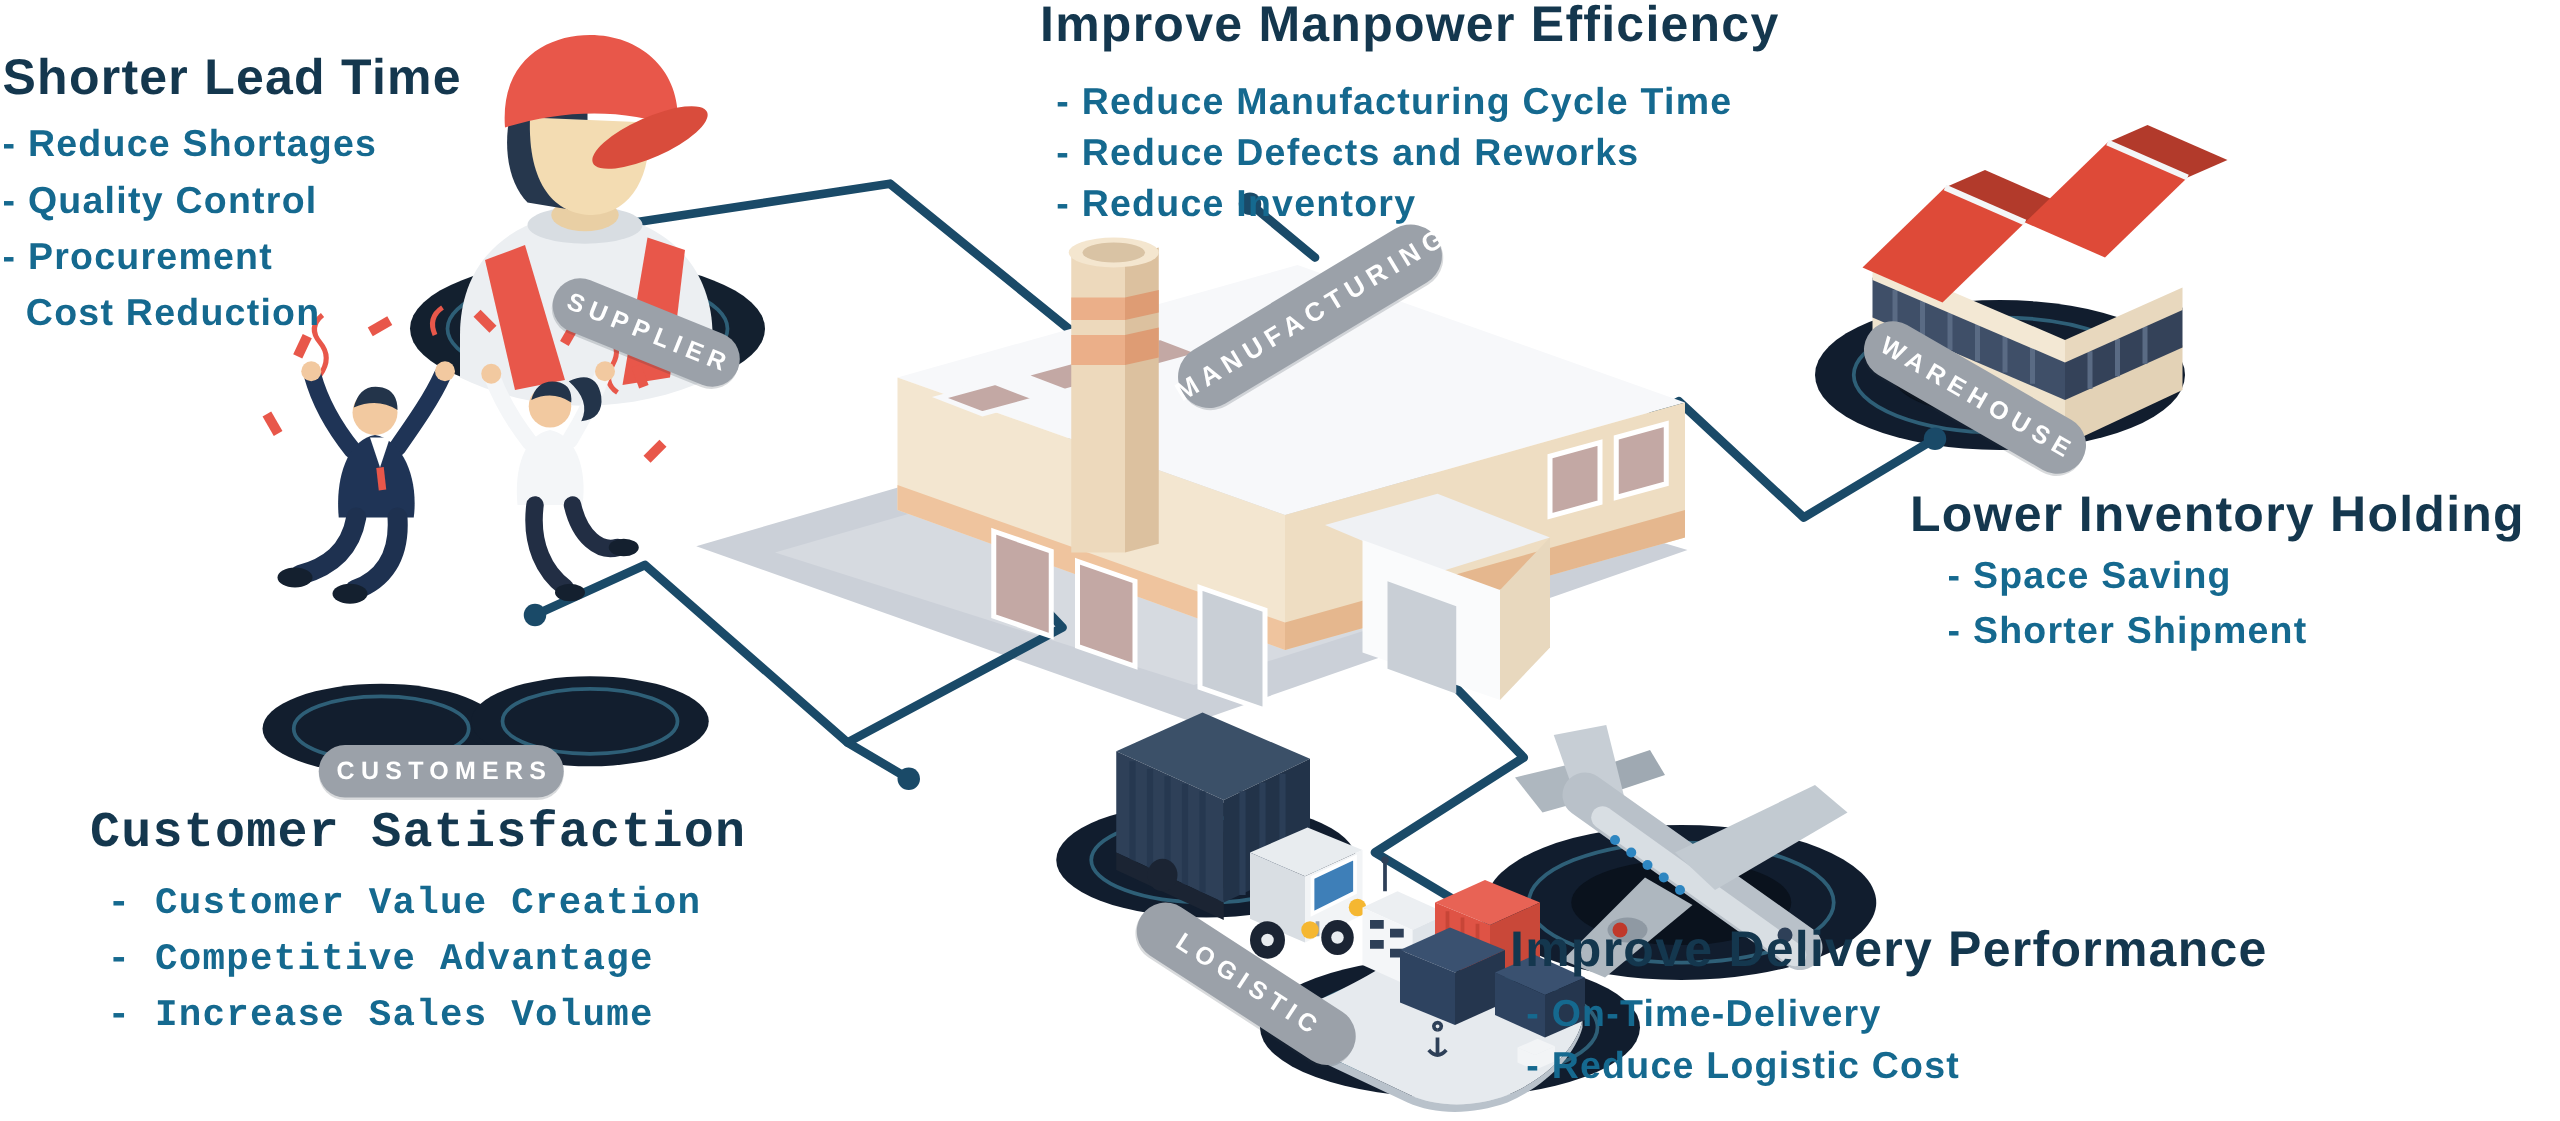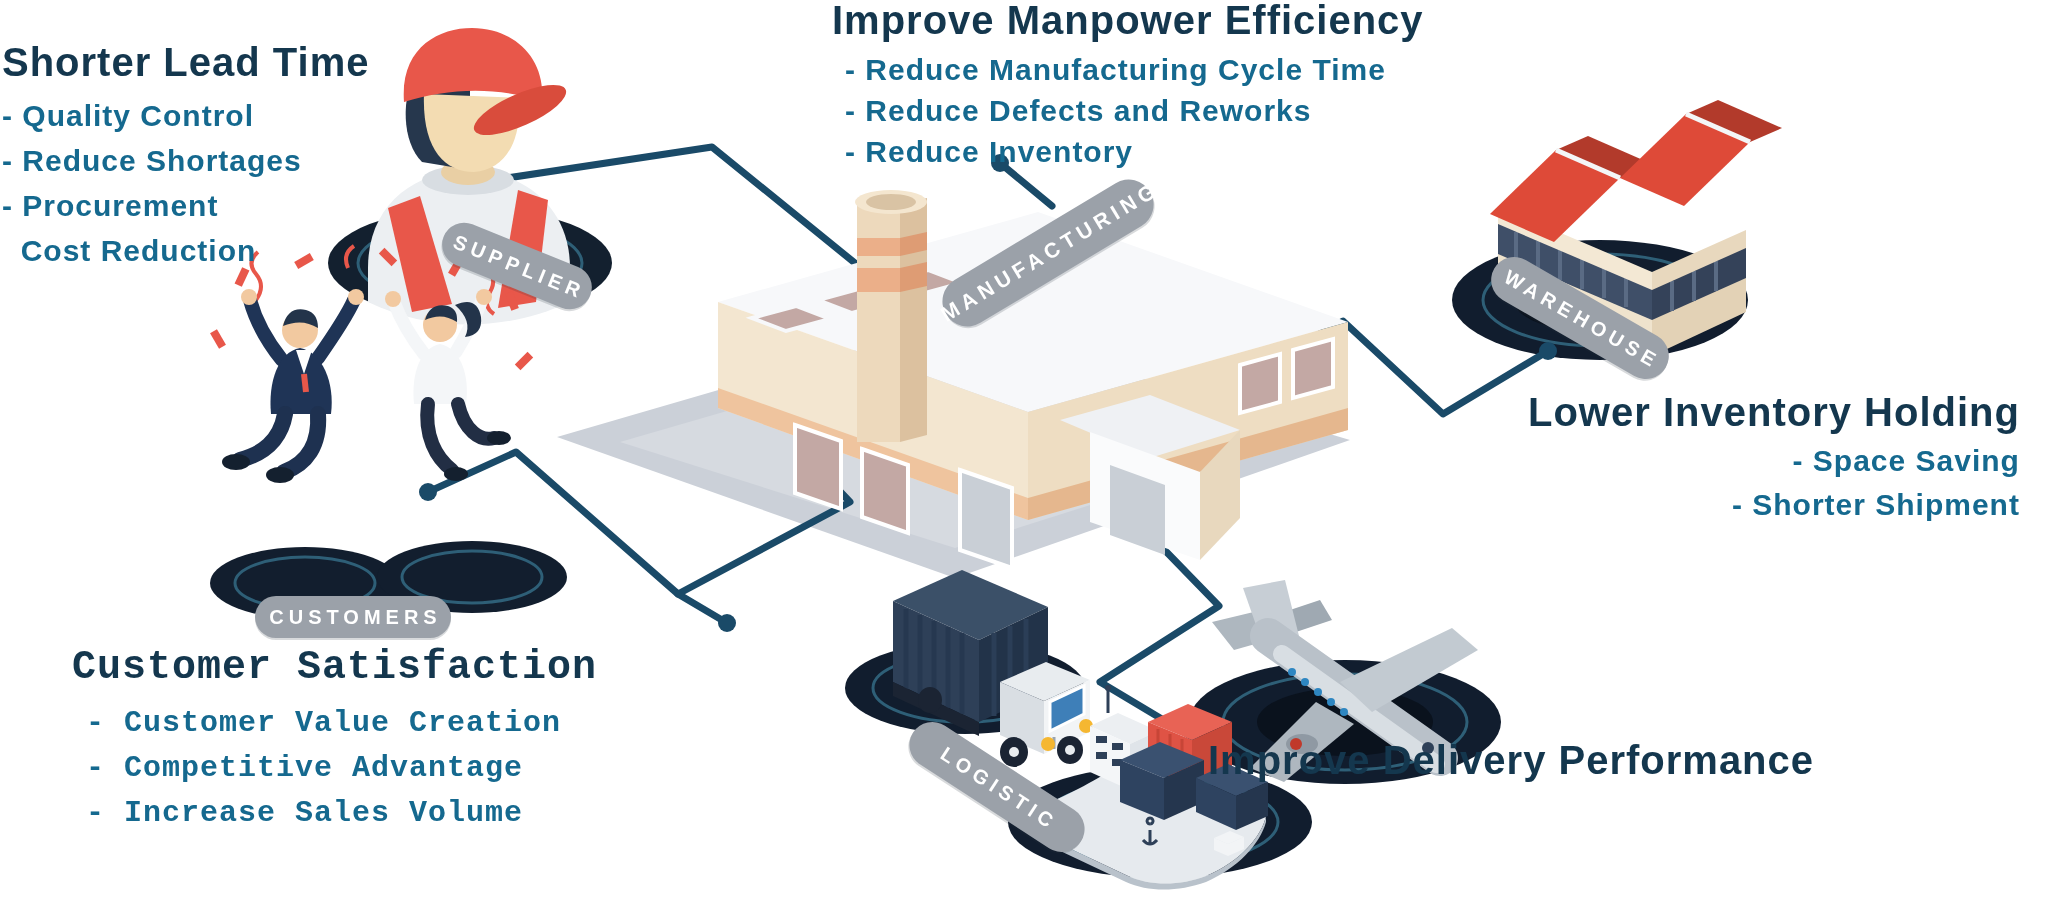--- a/index.html
+++ b/index.html
@@ -318,50 +318,54 @@
   <div class="pill" style="left:255px;top:596px;width:196px;height:42px;">
     <span>CUSTOMERS</span>
   </div>
   <div class="pill" style="left:897px;top:764px;width:200px;height:46px;transform:rotate(33deg);">
     <span>LOGISTIC</span>
   </div>
 
   <div class="tblock" style="left:2px;top:40px;">
     <div class="ttl">Shorter Lead Time</div>
     <div class="bullets" style="line-height:45px;">
+      <div class="bl">- Reduce Shortages</div>
       <div class="bl">- Quality Control</div>
-      <div class="bl">- Reduce Shortages</div>
       <div class="bl">- Procurement</div>
       <div class="bl">  Cost Reduction</div>
     </div>
   </div>
 
   <div class="tblock" style="left:832px;top:-2px;">
     <div class="ttl">Improve Manpower Efficiency</div>
-    <div class="bullets" style="line-height:41px;margin-top:6px;margin-left:13px;">
+    <div class="bullets" style="line-height:41px;margin-top:18px;margin-left:13px;">
       <div class="bl">- Reduce Manufacturing Cycle Time</div>
       <div class="bl">- Reduce Defects and Reworks</div>
       <div class="bl">- Reduce Inventory</div>
     </div>
   </div>
 
-  <div class="tblock" style="left:1528px;top:390px;text-align:right;">
+  <div class="tblock" style="left:1528px;top:390px;">
     <div class="ttl">Lower Inventory Holding</div>
     <div class="bullets" style="line-height:44px;margin-top:4px;margin-left:30px;">
       <div class="bl">- Space Saving</div>
       <div class="bl">- Shorter Shipment</div>
     </div>
   </div>
 
   <div class="tblock" style="left:72px;top:646px;font-family:Liberation Mono, monospace;">
     <div class="ttl">Customer Satisfaction</div>
     <div class="bullets" style="line-height:45px;margin-top:10px;margin-left:14px;">
       <div class="bl">- Customer Value Creation</div>
       <div class="bl">- Competitive Advantage</div>
       <div class="bl">- Increase Sales Volume</div>
     </div>
   </div>
 
   <div class="tblock" style="left:1208px;top:738px;">
     <div class="ttl">Improve Delivery Performance</div>
+    <div class="bullets" style="line-height:41px;margin-top:8px;margin-left:13px;">
+      <div class="bl">- On-Time-Delivery</div>
+      <div class="bl">- Reduce Logistic Cost</div>
+    </div>
   </div>
 
 </div>
 
 </body></html>

